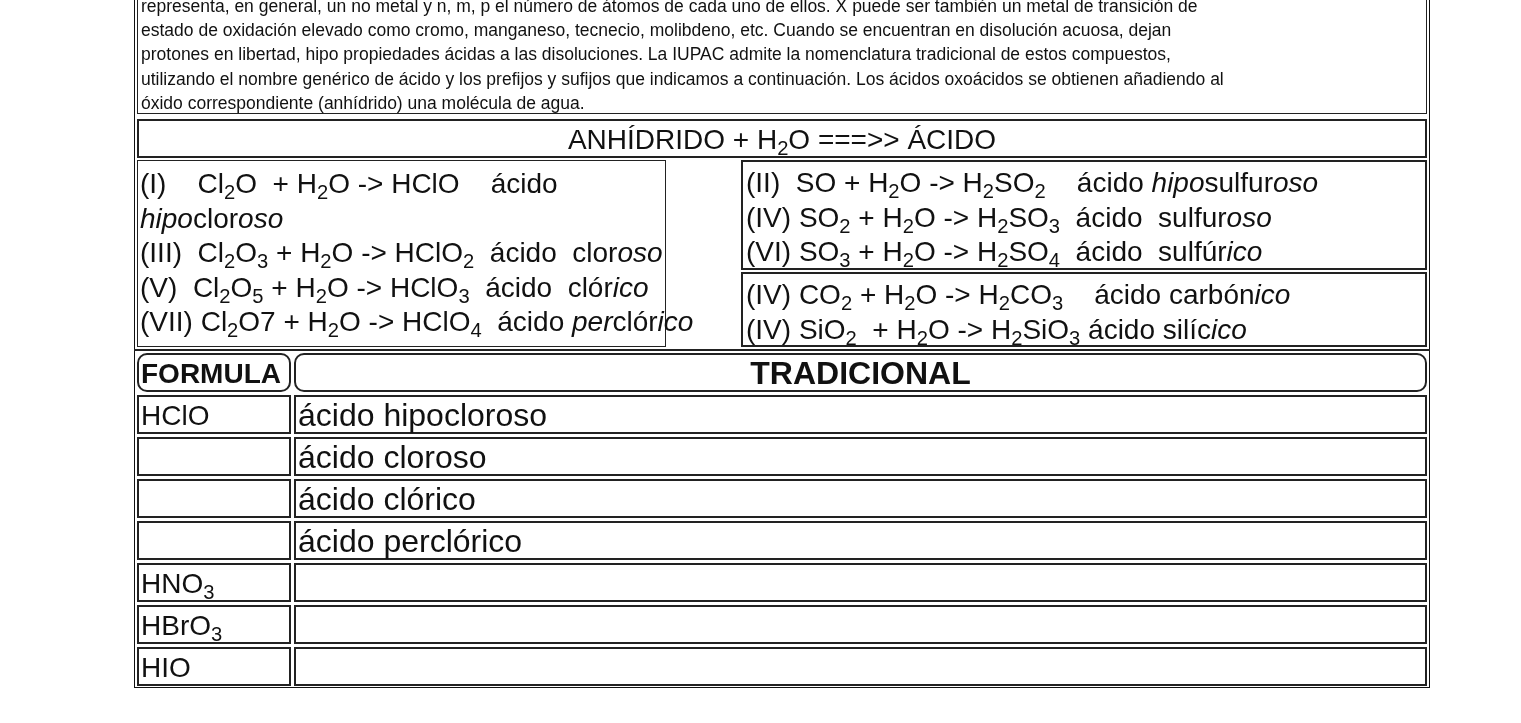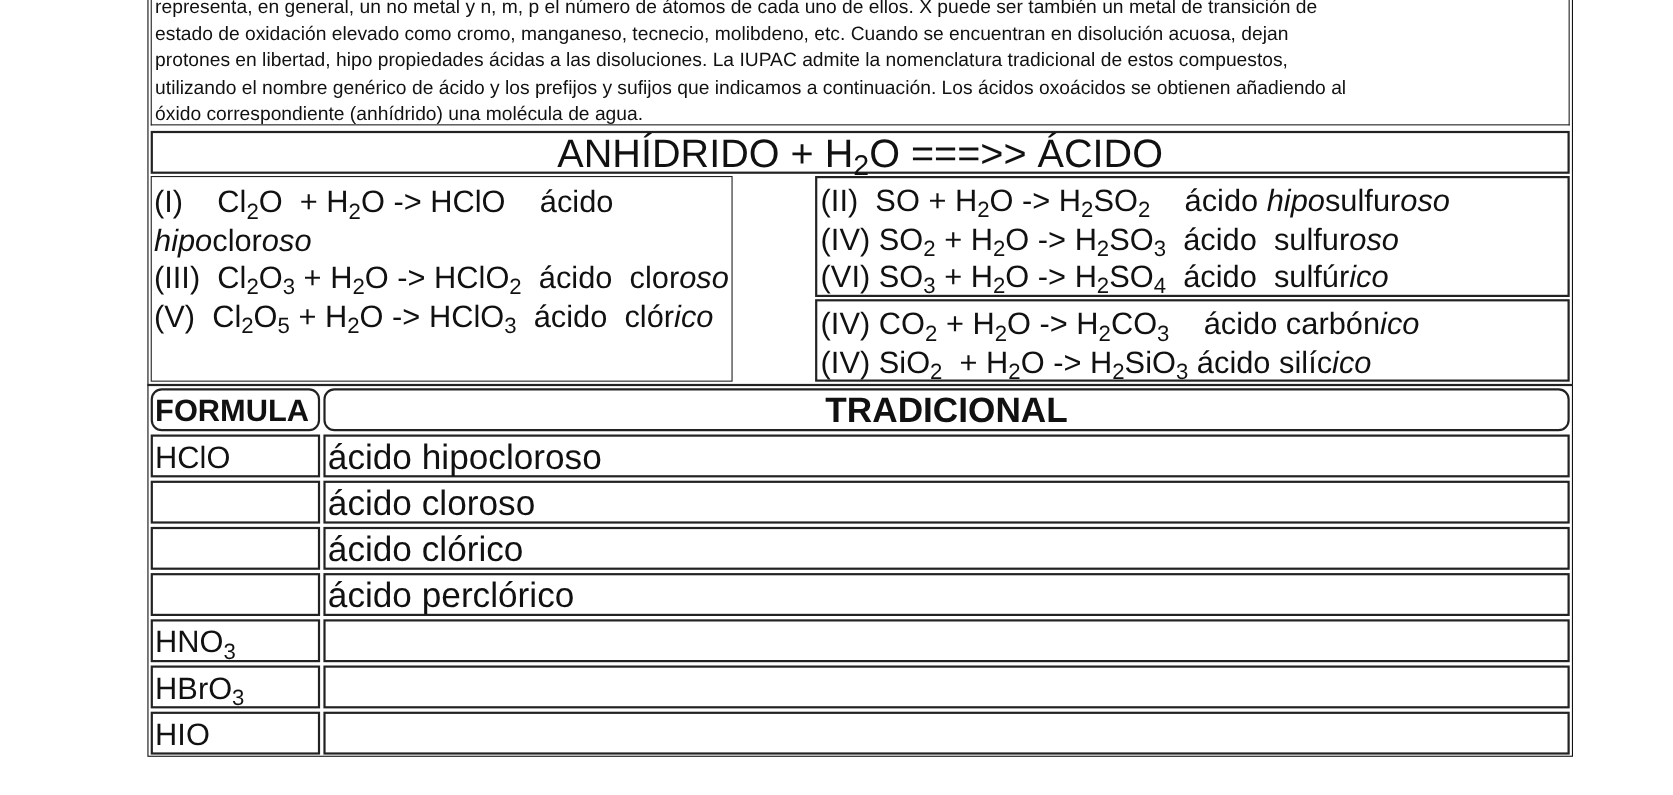--- a/index.html
+++ b/index.html
@@ -5,21 +5,21 @@
   html, body { margin:0; padding:0; background:#ffffff; }
   body { width:1521px; height:723px; position:relative; overflow:hidden;
          font-family:"Liberation Sans", sans-serif; color:#111; }
   .outer { position:absolute; left:134px; top:-6px; width:1296px; height:694px;
            border:1px solid #111; box-sizing:border-box; }
   .cell { position:absolute; border:2px solid #222; box-sizing:border-box; background:#fff; }
   .cell.thin { border:1px solid #222; }
   .intro { left:137px; top:-6px; width:1290px; height:120px; border:1px solid #222; border-top:none;
            font-size:17.5px; line-height:24.2px; padding:0 0 0 3px; }
   .eqhead { left:137px; top:119px; width:1290px; height:39px;
-            font-size:36px; text-align:center; line-height:37px; }
+            font-size:28px; text-align:center; line-height:37px; }
   .leftbox { left:137px; top:160px; width:529px; height:187px; font-size:28px; line-height:34.5px; padding:6px 0 0 2px; }
   .rbox1 { left:741px; top:160px; width:686px; height:110px; font-size:28px; line-height:34.5px; padding:4px 0 0 3px; }
   .rbox2 { left:741px; top:272px; width:686px; height:75px; font-size:28px; line-height:34.5px; padding:4px 0 0 3px; }
   .sep { position:absolute; left:134px; top:349px; width:1296px; height:2px; background:#222; }
   .fcell { left:137px; width:154px; height:39px; font-size:28px; line-height:37px; padding-left:2px; }
   .tcell { left:294px; width:1133px; height:39px; font-size:32px; line-height:37px; padding-left:2px; }
   .hdr { font-weight:bold;border-radius:10px; }
   .tcell.hdr { text-align:center; padding-left:0; }
   sub { font-size:0.72em; vertical-align:-0.28em; line-height:0; }
   i { font-style:italic; }
@@ -40,20 +40,21 @@
 
 <div class="cell eqhead">
   <span>ANHÍDRIDO + H</span><sub>2</sub><span>O ===&gt;&gt; ÁCIDO</span>
 </div>
 
 <div class="cell thin leftbox">
   <div class="row">(I)    Cl<sub>2</sub>O  + H<sub>2</sub>O -&gt; HClO    ácido</div>
   <div class="row"><i>hipo</i>clor<i>oso</i></div>
   <div class="row">(III)  Cl<sub>2</sub>O<sub>3</sub> + H<sub>2</sub>O -&gt; HClO<sub>2</sub>  ácido  clor<i>oso</i></div>
   <div class="row">(V)  Cl<sub>2</sub>O<sub>5</sub> + H<sub>2</sub>O -&gt; HClO<sub>3</sub>  ácido  clór<i>ico</i></div>
+  <div class="row">(VII) Cl<sub>2</sub>O7 + H<sub>2</sub>O -&gt; HClO<sub>4</sub>  ácido <i>per</i>clór<i>ico</i></div>
 </div>
 
 <div class="cell rbox1">
   <div class="row">(II)  SO + H<sub>2</sub>O -&gt; H<sub>2</sub>SO<sub>2</sub>    ácido <i>hipo</i>sulfur<i>oso</i></div>
   <div class="row">(IV) SO<sub>2</sub> + H<sub>2</sub>O -&gt; H<sub>2</sub>SO<sub>3</sub>  ácido  sulfur<i>oso</i></div>
   <div class="row">(VI) SO<sub>3</sub> + H<sub>2</sub>O -&gt; H<sub>2</sub>SO<sub>4</sub>  ácido  sulfúr<i>ico</i></div>
 </div>
 
 <div class="cell rbox2">
   <div class="row">(IV) CO<sub>2</sub> + H<sub>2</sub>O -&gt; H<sub>2</sub>CO<sub>3</sub>    ácido carbón<i>ico</i></div>

